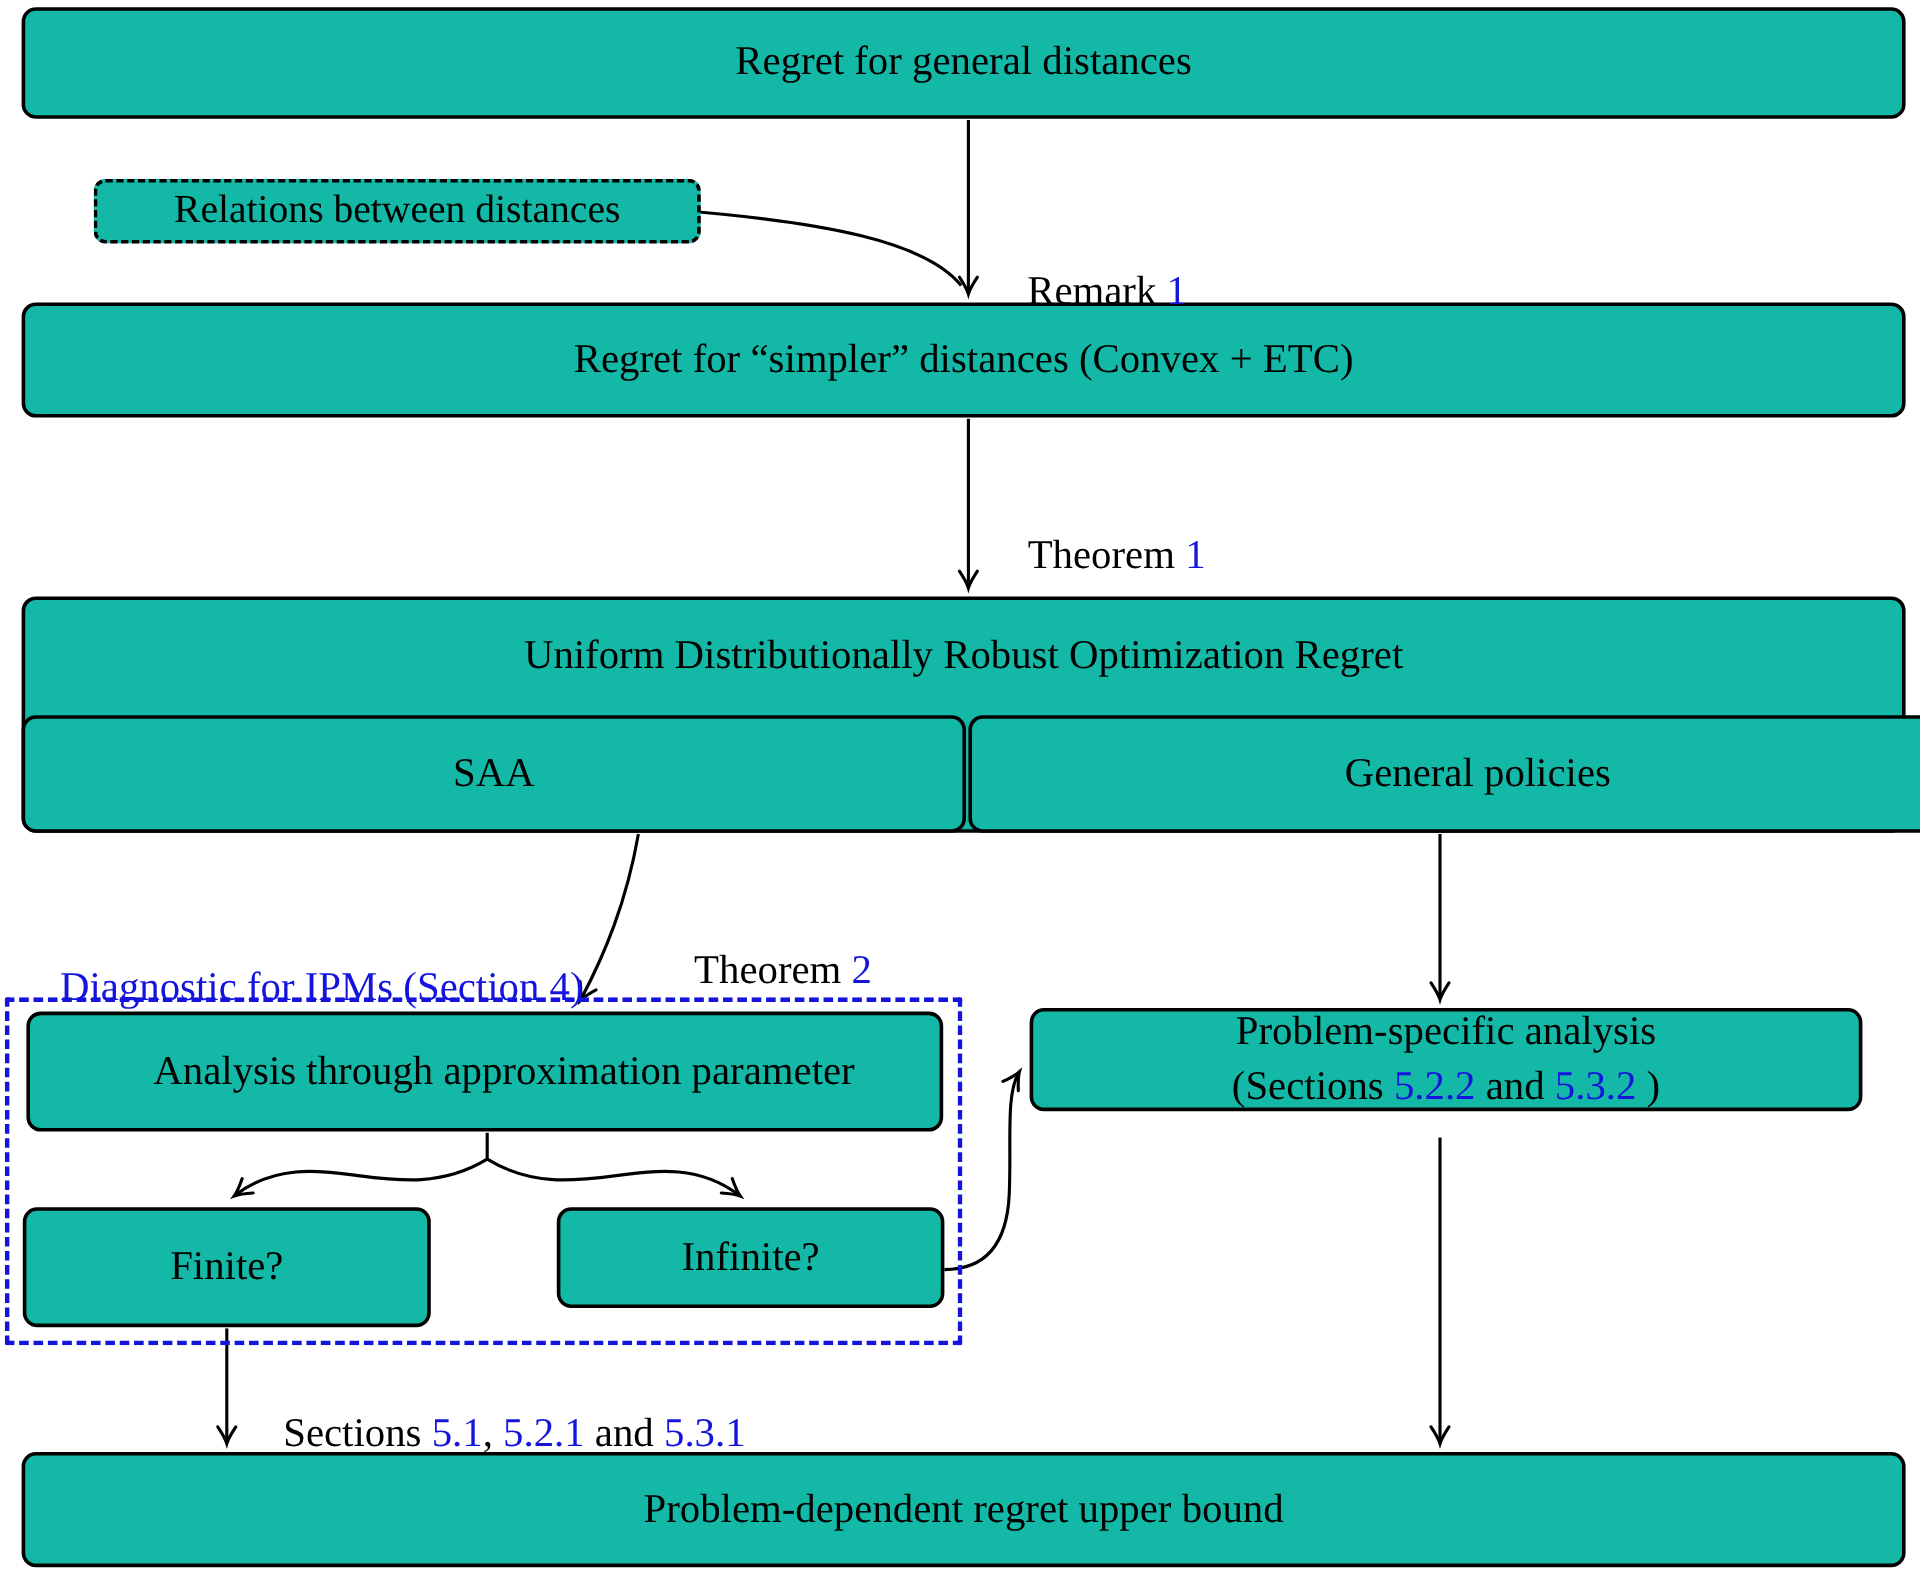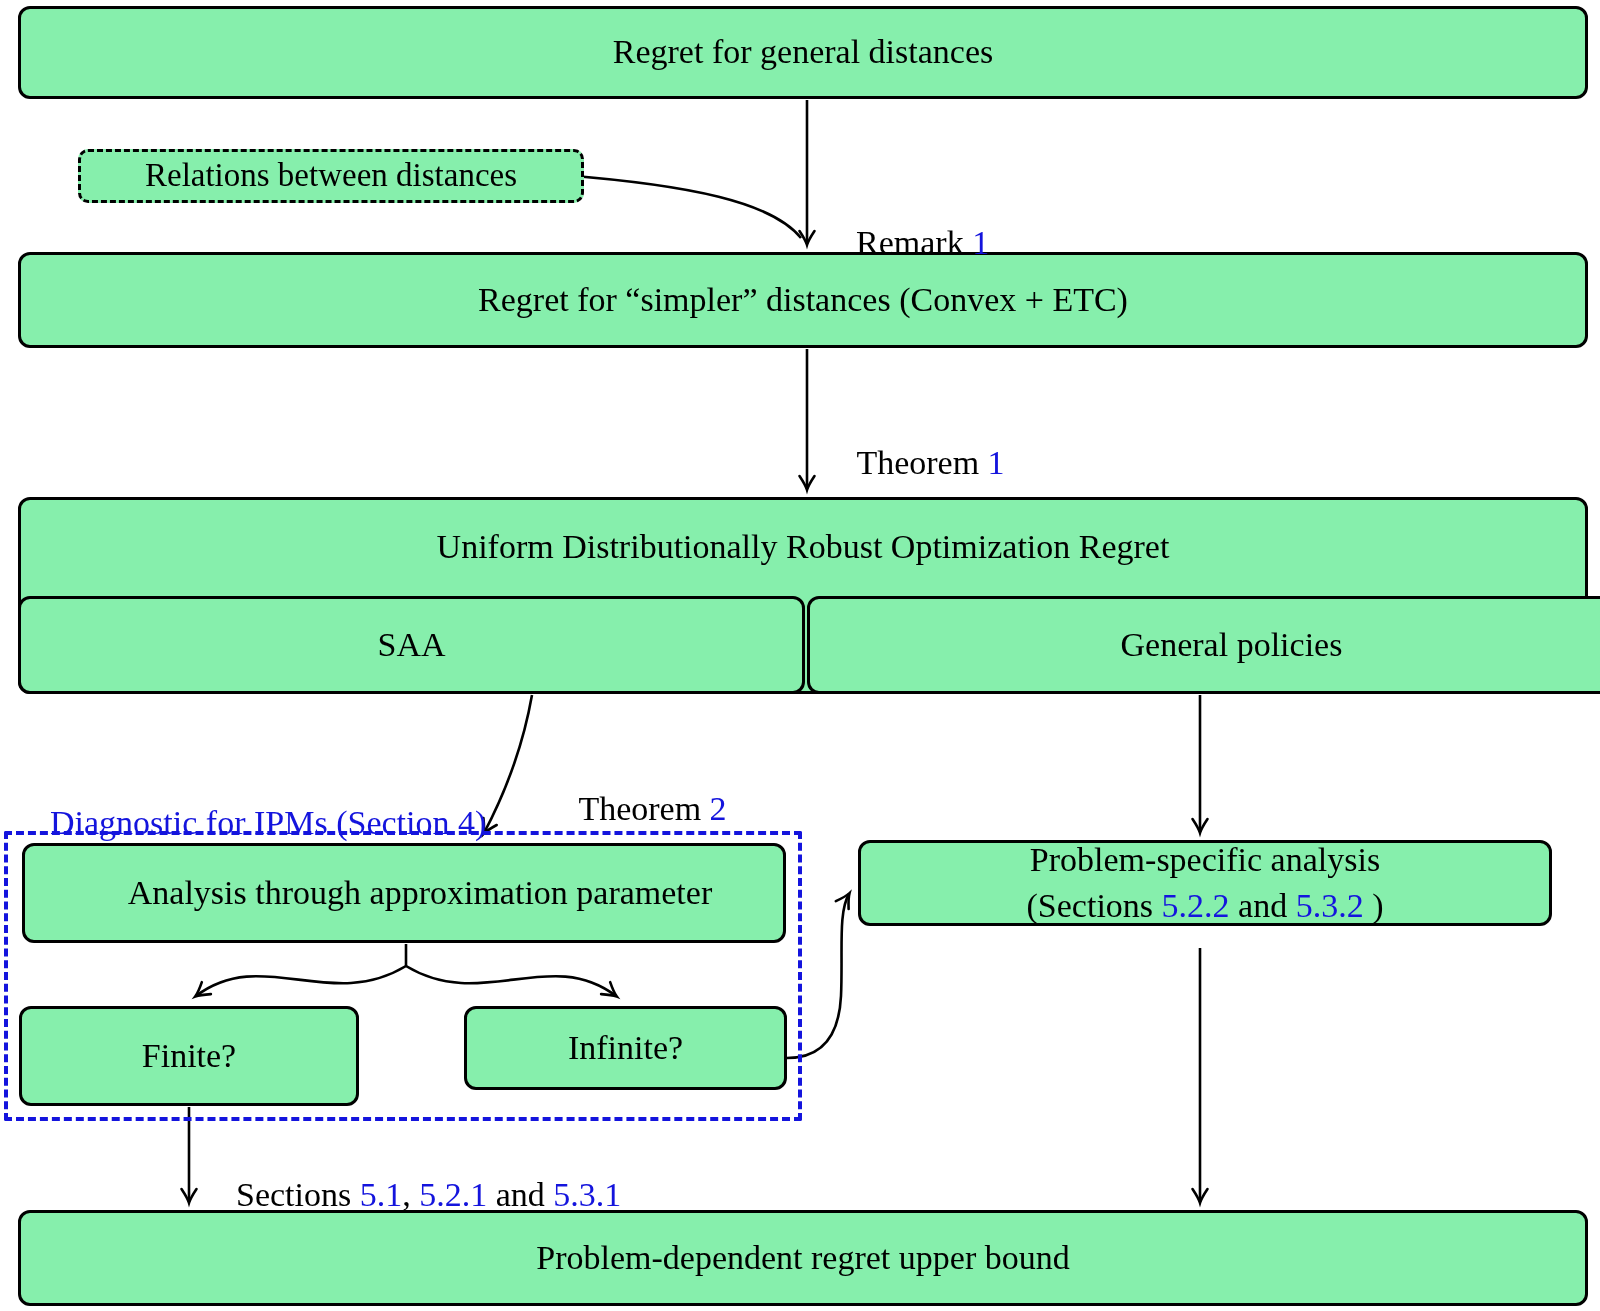--- a/index.html
+++ b/index.html
@@ -10,21 +10,21 @@
     font-family:"Liberation Serif","DejaVu Serif",serif;
     color:#000;
     overflow:hidden;
   }
   svg.edges{position:absolute;left:0;top:0;width:1600px;height:1311px;}
   .box{
     position:absolute;
     box-sizing:border-box;
     border:3px solid #000;
     border-radius:12px;
-    background:#86efac;
+    background:#14b8a6;
     display:flex;
     align-items:center;
     justify-content:center;
     text-align:center;
     font-size:34px;
     line-height:1.25;
   }
   .box.dashed-black{border:3px dashed #000;border-radius:10px;text-align:center;}
   .container-dashed{
     position:absolute;

